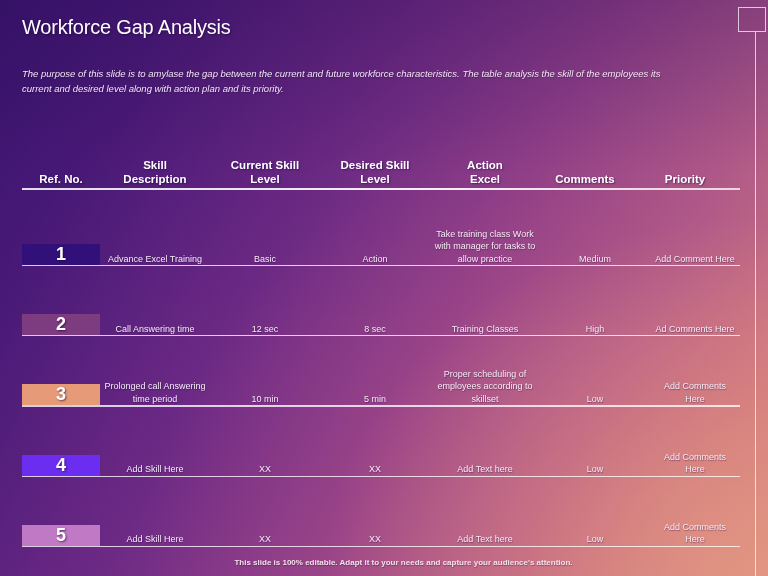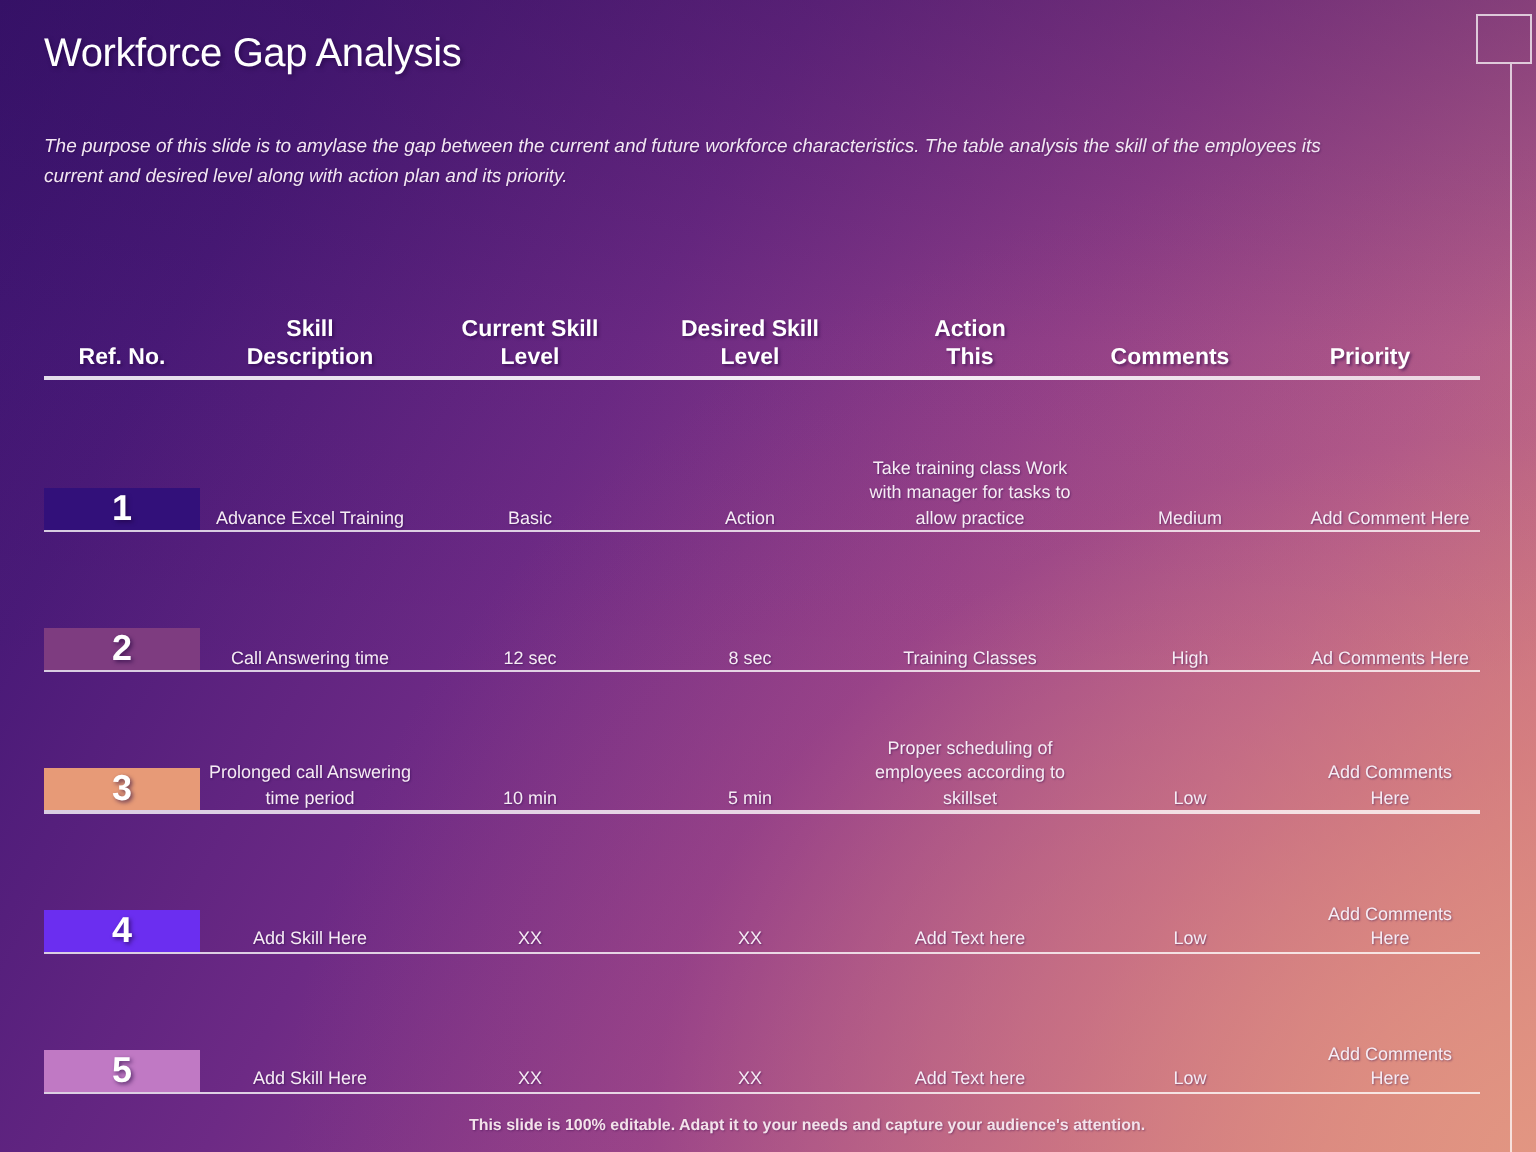--- a/index.html
+++ b/index.html
@@ -202,21 +202,21 @@
       <div class="head-cell c-cur">
         <span>Current Skill</span>
         <span>Level</span>
       </div>
       <div class="head-cell c-des">
         <span>Desired Skill</span>
         <span>Level</span>
       </div>
       <div class="head-cell c-act">
         <span>Action</span>
-        <span>This</span>
+        <span>Excel</span>
       </div>
       <div class="head-cell c-com">
         <span>Comments</span>
         <span></span>
       </div>
       <div class="head-cell c-pri">
         <span>Priority</span>
         <span></span>
       </div>
     </div>

